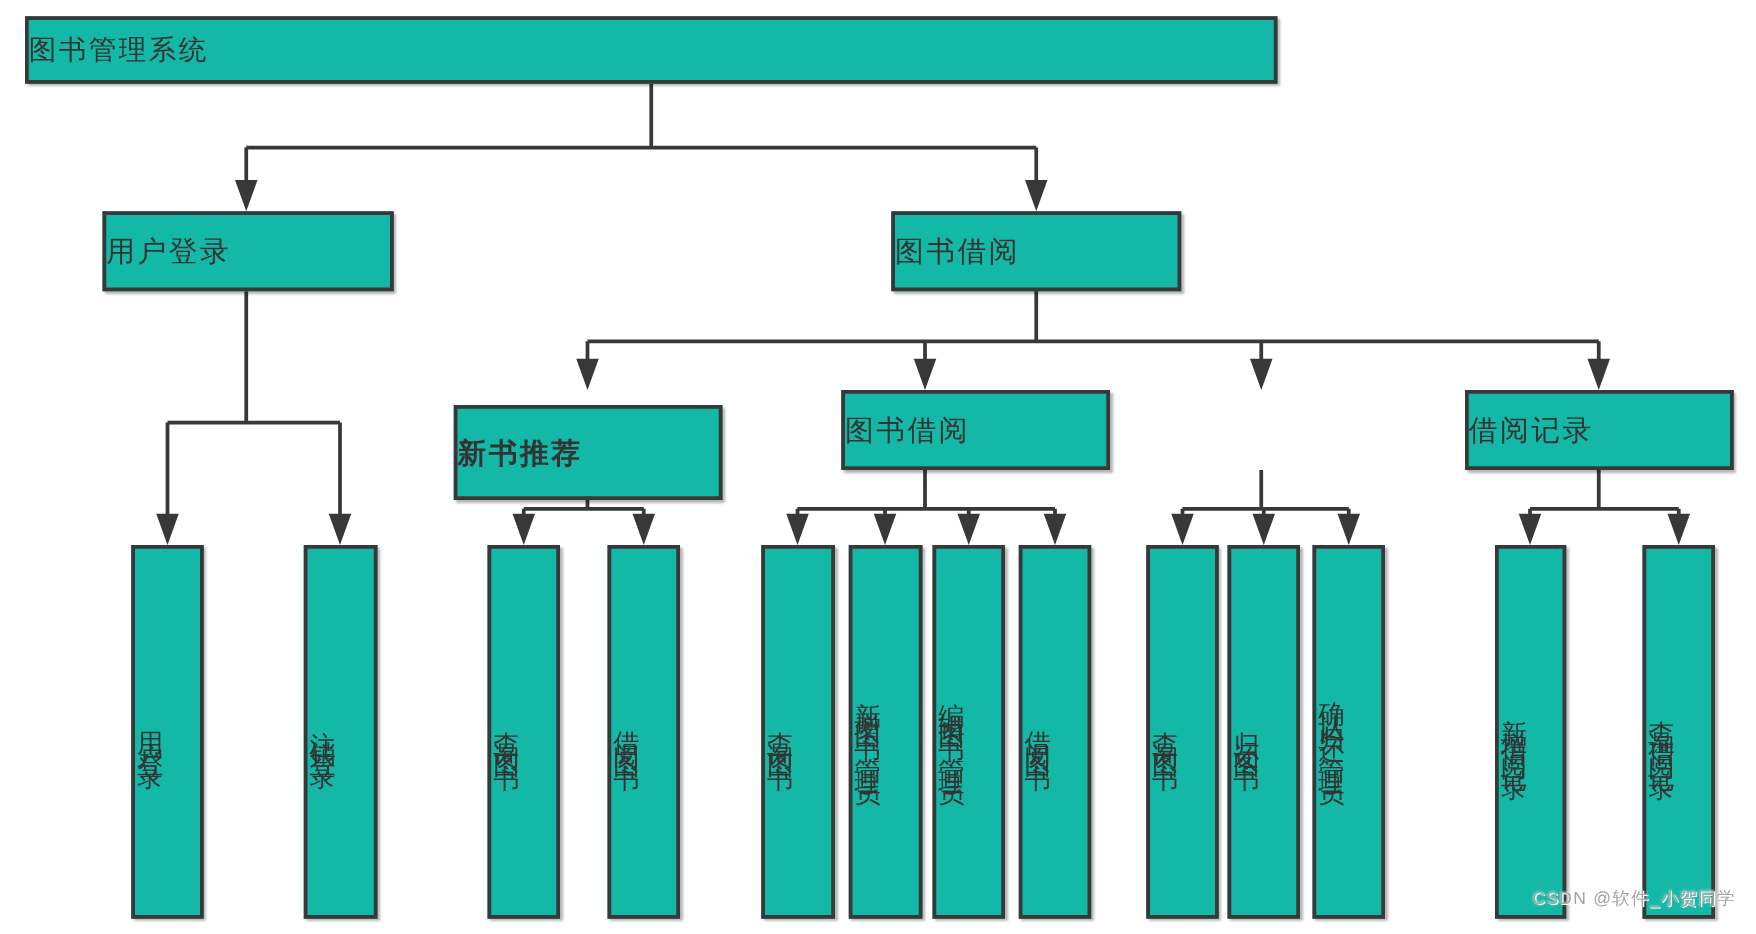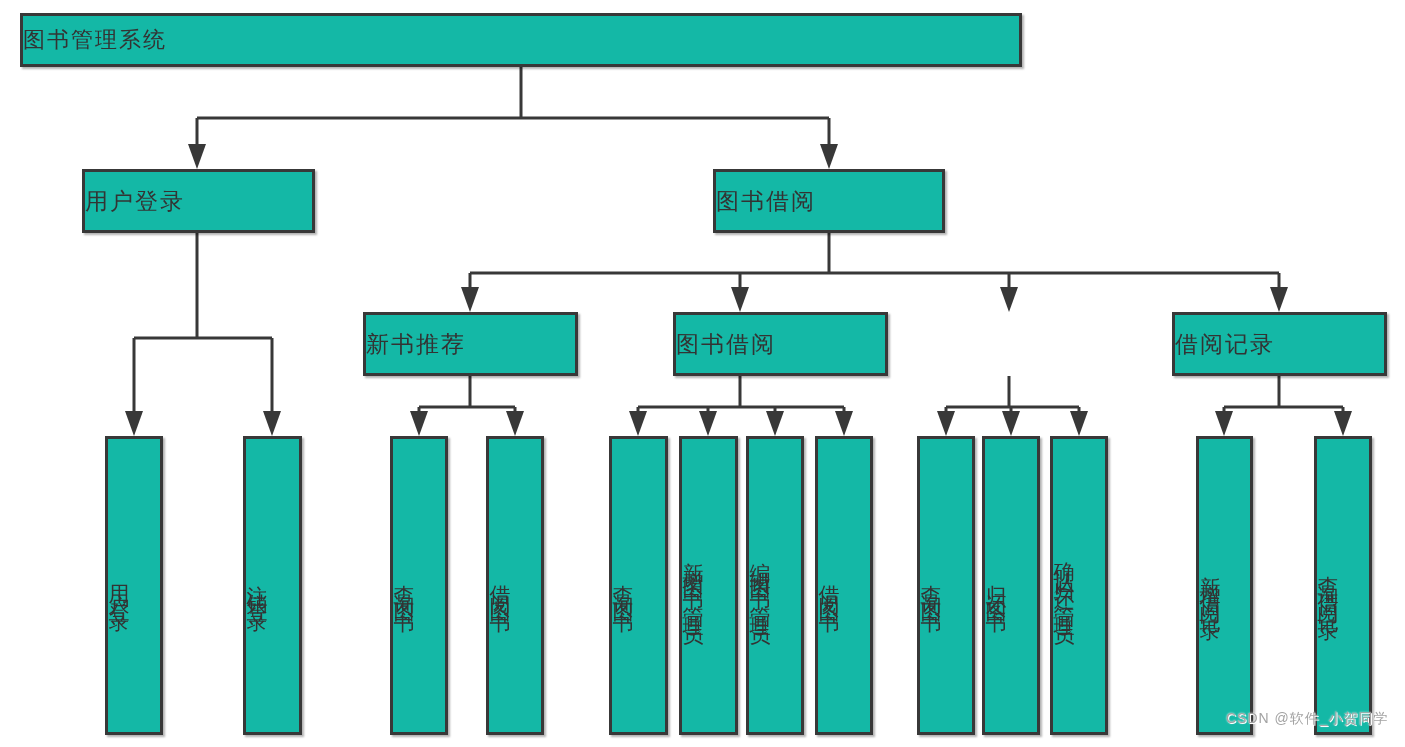--- a/index.html
+++ b/index.html
@@ -110,21 +110,21 @@
     <span class="hlabel root-label">图书管理系统</span>
   </div>
 
   <div class="node" style="left:82px; top:169px; width:233px; height:64px;">
     <span class="hlabel">用户登录</span>
   </div>
   <div class="node" style="left:713px; top:169px; width:232px; height:64px;">
     <span class="hlabel">图书借阅</span>
   </div>
 
-  <div class="node" style="left:363px; top:312px; width:215px; height:64px;">
+  <div class="node" style="left:363px; top:324px; width:215px; height:76px;font-weight:bold;">
     <span class="hlabel">新书推荐</span>
   </div>
   <div class="node" style="left:633px; top:312px; width:215px; height:64px;margin-left:40px;">
     <span class="hlabel">图书借阅</span>
   </div>
   <div class="node" style="left:1172px; top:312px; width:215px; height:64px;">
     <span class="hlabel">借阅记录</span>
   </div>
 
   <div class="node" style="left:105px; top:436px; width:58px; height:299px;">

